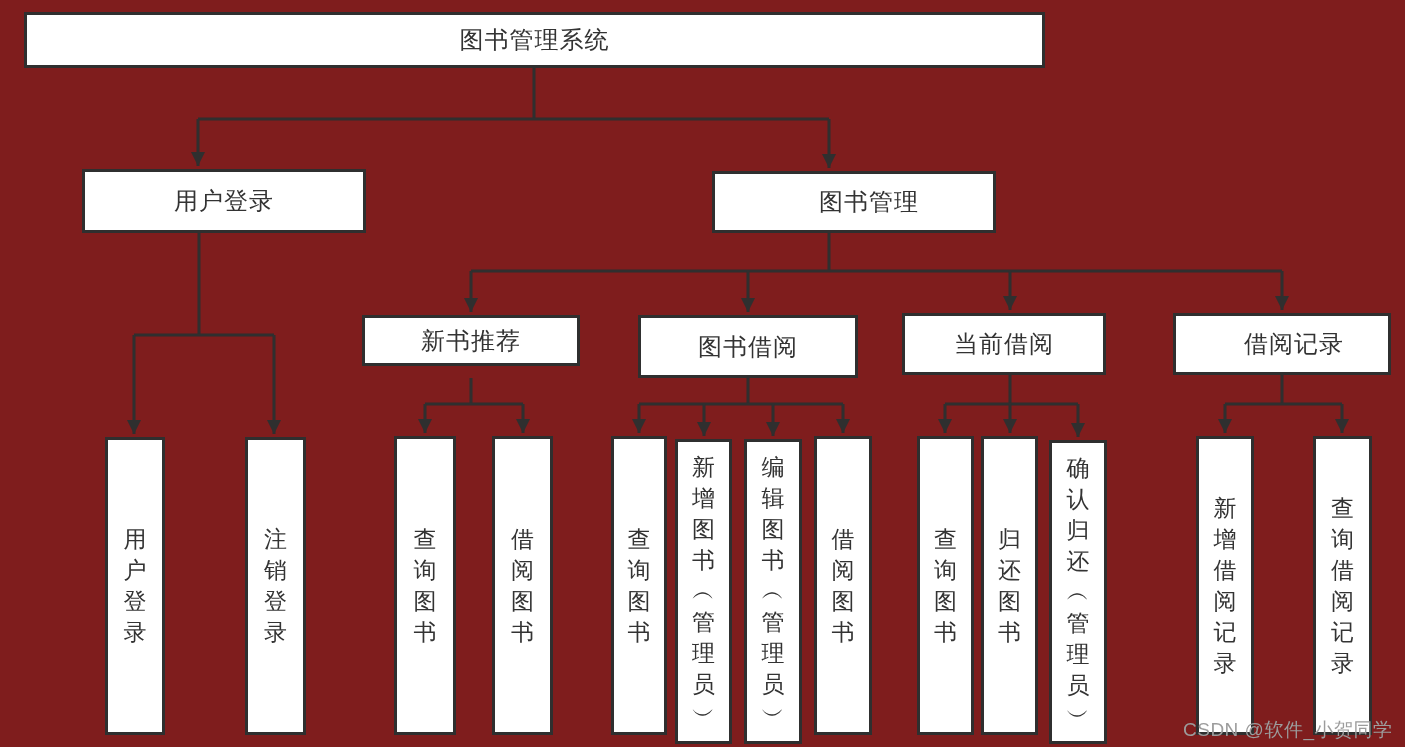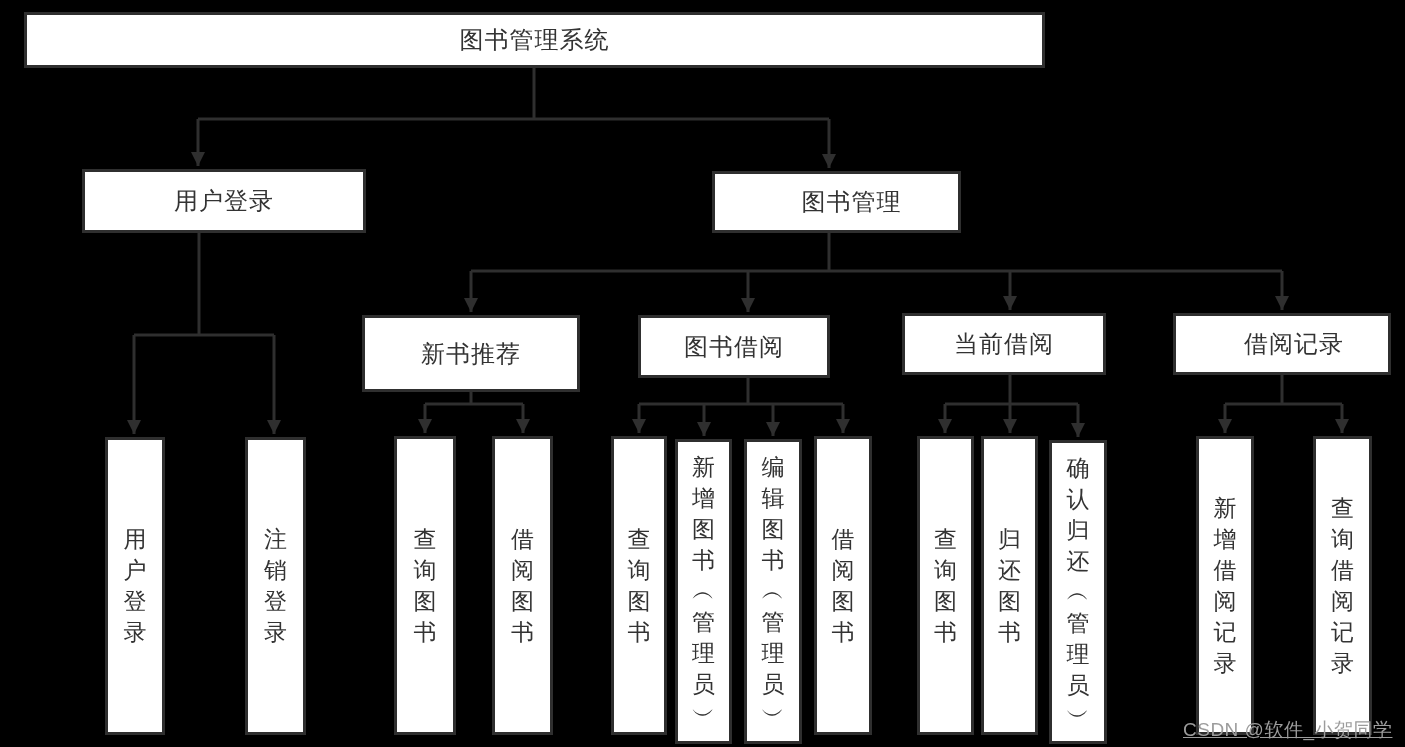--- a/index.html
+++ b/index.html
@@ -1,31 +1,31 @@
 <!DOCTYPE html>
 <html><head>
 <meta charset="utf-8">
 <style>
   html,body{margin:0;padding:0;background:#ffffff;}
   #stage{
-    position:relative;width:1405px;height:747px;background:#000000;overflow:hidden;
+    position:relative;width:1405px;height:747px;background:#7f1d1d;overflow:hidden;
     font-family:"Liberation Sans","DejaVu Sans",sans-serif;color:#333333;
   }
   #wires{position:absolute;left:0;top:0;width:1405px;height:747px;}
   .node{
     position:absolute;box-sizing:border-box;background:#ffffff;
     border:3px solid #2f2f2f;display:flex;align-items:center;justify-content:center;
     font-size:24px;letter-spacing:1px;color:#333333;z-index:2;
   }
   .leaf{
     white-space:pre-line;text-align:center;line-height:31px;font-size:23px;letter-spacing:0;
   }
   #watermark{
     position:absolute;left:1183px;top:717px;z-index:3;
-    font-size:19px;letter-spacing:0.5px;color:#9c9c9c;white-space:nowrap;text-decoration:underline;
+    font-size:19px;letter-spacing:0.5px;color:#9c9c9c;white-space:nowrap;
   }
 </style>
 </head>
 <body>
 
 <div id="stage">
 
   <svg id="wires" viewBox="0 0 1405 747" xmlns="http://www.w3.org/2000/svg">
     <defs>
       <marker id="arw" viewBox="0 0 10 10" refX="10" refY="5" markerWidth="19" markerHeight="14" markerUnits="userSpaceOnUse" orient="auto">
@@ -72,24 +72,24 @@
       <path d="M1282 375 V404"></path>
       <path d="M1225 404 H1342"></path>
       <path d="M1225 404 V433" marker-end="url(#arw)"></path>
       <path d="M1342 404 V433" marker-end="url(#arw)"></path>
     </g>
   </svg>
 
   <div class="node" style="left:24px;top:12px;width:1021px;height:56px;">图书管理系统</div>
 
   <div class="node" style="left:82px;top:169px;width:284px;height:64px;">用户登录</div>
-  <div class="node" style="left:712px;top:171px;width:249px;height:62px;padding-left:30px;">图书管理</div>
+  <div class="node" style="left:712px;top:171px;width:284px;height:62px;padding-left:30px;">图书管理</div>
 
-  <div class="node" style="left:362px;top:315px;width:218px;height:77px;">新书推荐</div>
-  <div class="node" style="left:638px;top:315px;width:192px;height:63px;">图书借阅</div>
+  <div class="node" style="left:362px;top:315px;width:218px;height:51px;">新书推荐</div>
+  <div class="node" style="left:638px;top:315px;width:220px;height:63px;">图书借阅</div>
   <div class="node" style="left:902px;top:313px;width:204px;height:62px;">当前借阅</div>
   <div class="node" style="left:1173px;top:313px;width:218px;height:62px;padding-left:24px;">借阅记录</div>
 
   <div class="node leaf" style="left:105px;top:437px;width:60px;height:298px;">用
 户
 登
 录</div>
   <div class="node leaf" style="left:245px;top:437px;width:61px;height:298px;">注
 销
 登

